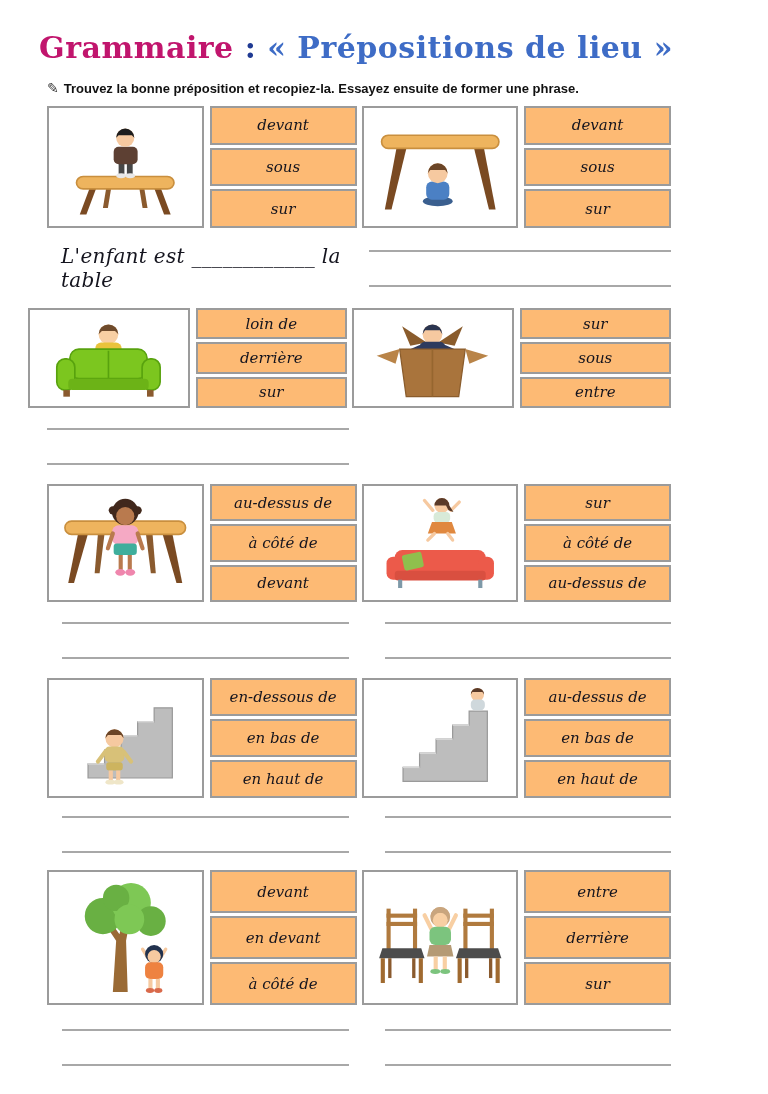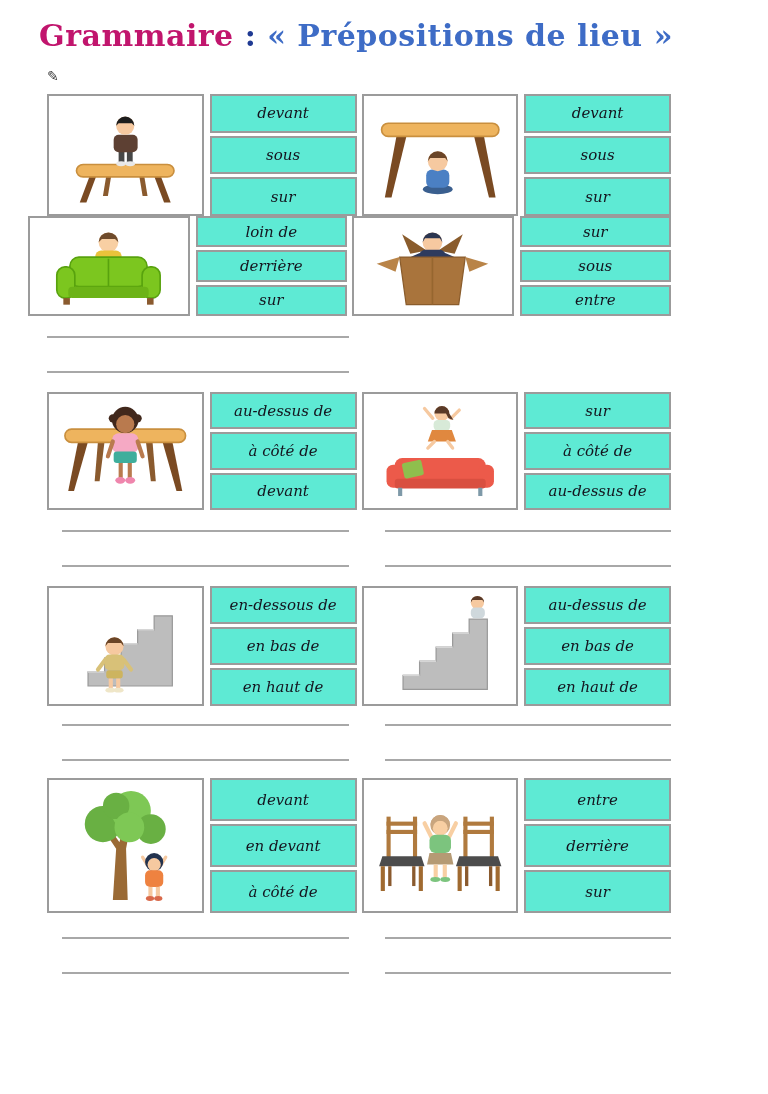--- a/index.html
+++ b/index.html
@@ -1,19 +1,19 @@
 <!DOCTYPE html>
 <html><head>
 <meta charset="utf-8">
 <style>
   html,body{margin:0;padding:0;background:#fff;}
   .page{
     width:712px;height:1094px;background:#fff;overflow:hidden;
     font-family:"Liberation Sans",sans-serif;color:#111;
-    padding-top:16px;box-sizing:border-box;
+    padding-top:28px;box-sizing:border-box;
   }
   
   .title{
     text-align:center;font-family:"DejaVu Serif",serif;font-weight:bold;
     font-size:30px;line-height:40px;letter-spacing:.5px;
   }
   .t-pink{color:#c1156d;}
   .t-sep{color:#1f3a93;}
   .t-blue{color:#3e6cc6;}
   
@@ -25,21 +25,21 @@
   
   .ex-row{display:flex;gap:5px;margin:0 41px 0 47px;}
   .pair{display:flex;flex:1;gap:6px;min-width:0;}
   .img-box{
     flex:1.04;border:2px solid #9b9b9b;background:#fff;
     display:flex;align-items:center;justify-content:center;overflow:hidden;
   }
   .img-box svg{display:block;width:92%;height:94%;}
   .opts{flex:1;display:flex;flex-direction:column;gap:3px;min-width:0;}
   .opt{
-    flex:1;border:2px solid #9b9b9b;background:#5eead4;
+    flex:1;border:2px solid #9b9b9b;background:#fdba74;
     display:flex;align-items:center;justify-content:center;
     font-family:"DejaVu Serif",serif;font-style:italic;font-size:15px;color:#14141e;
     white-space:nowrap;
   }
   .h122{height:122px;} .h100{height:100px;margin-left:28px;} .h118{height:118px;} .h120{height:120px;border-radius:11px;} .h135{height:135px;}
   
   .sent-row{display:flex;align-items:center;margin:0 41px 0 47px;}
   .sentence{
     flex:1;font-family:"DejaVu Serif",serif;font-style:italic;font-size:20px;color:#14141e;
     padding-left:14px;letter-spacing:.3px;
@@ -56,20 +56,21 @@
 <body>
 
 <div class="page">
 
   <div class="title">
     <span class="t-pink">Grammaire</span><span class="t-sep"> : </span><span class="t-blue">« Prépositions de lieu »</span>
   </div>
 
   <div class="instruction">
     <span class="pencil">✎</span>
+    <span>Trouvez la bonne préposition et recopiez-la. Essayez ensuite de former une phrase.</span>
   </div>
 
   <div class="ex-row h122" style="margin-top:7px;">
     <div class="pair">
       <div class="img-box">
         <svg viewBox="0 0 170 122">
           <path d="M42 86 L30 118 L38 118 L50 86 Z" fill="#7a4a22"></path>
           <path d="M128 86 L140 118 L132 118 L120 86 Z" fill="#7a4a22"></path>
           <path d="M62 86 L58 110 L64 110 L68 86 Z" fill="#8a5a2e"></path>
           <path d="M108 86 L112 110 L106 110 L102 86 Z" fill="#8a5a2e"></path>
@@ -102,20 +103,27 @@
         </svg>
       </div>
       <div class="opts">
         <div class="opt">devant</div>
         <div class="opt">sous</div>
         <div class="opt">sur</div>
       </div>
     </div>
   </div>
 
+  <div class="sent-row sh78">
+    <div class="sentence">L'enfant est ____________ la table</div>
+    <div class="sent-lines">
+      <div class="wline"></div>
+      <div class="wline"></div>
+    </div>
+  </div>
 
   <div class="ex-row h100">
     <div class="pair">
       <div class="img-box">
         <svg viewBox="0 0 170 110">
           <circle cx="85" cy="26" r="12" fill="#f8cfa3"></circle>
           <path d="M73 26 a12 12 0 0 1 24 0 l-4 -4 h-16 Z" fill="#6f4b2c"></path>
           <rect x="69" y="36" width="32" height="16" rx="7" fill="#e9c33b"></rect>
           <rect x="38" y="44" width="94" height="36" rx="11" fill="#7cc61f" stroke="#58a20e" stroke-width="2"></rect>
           <line x1="85" y1="46" x2="85" y2="80" stroke="#58a20e" stroke-width="2"></line>

